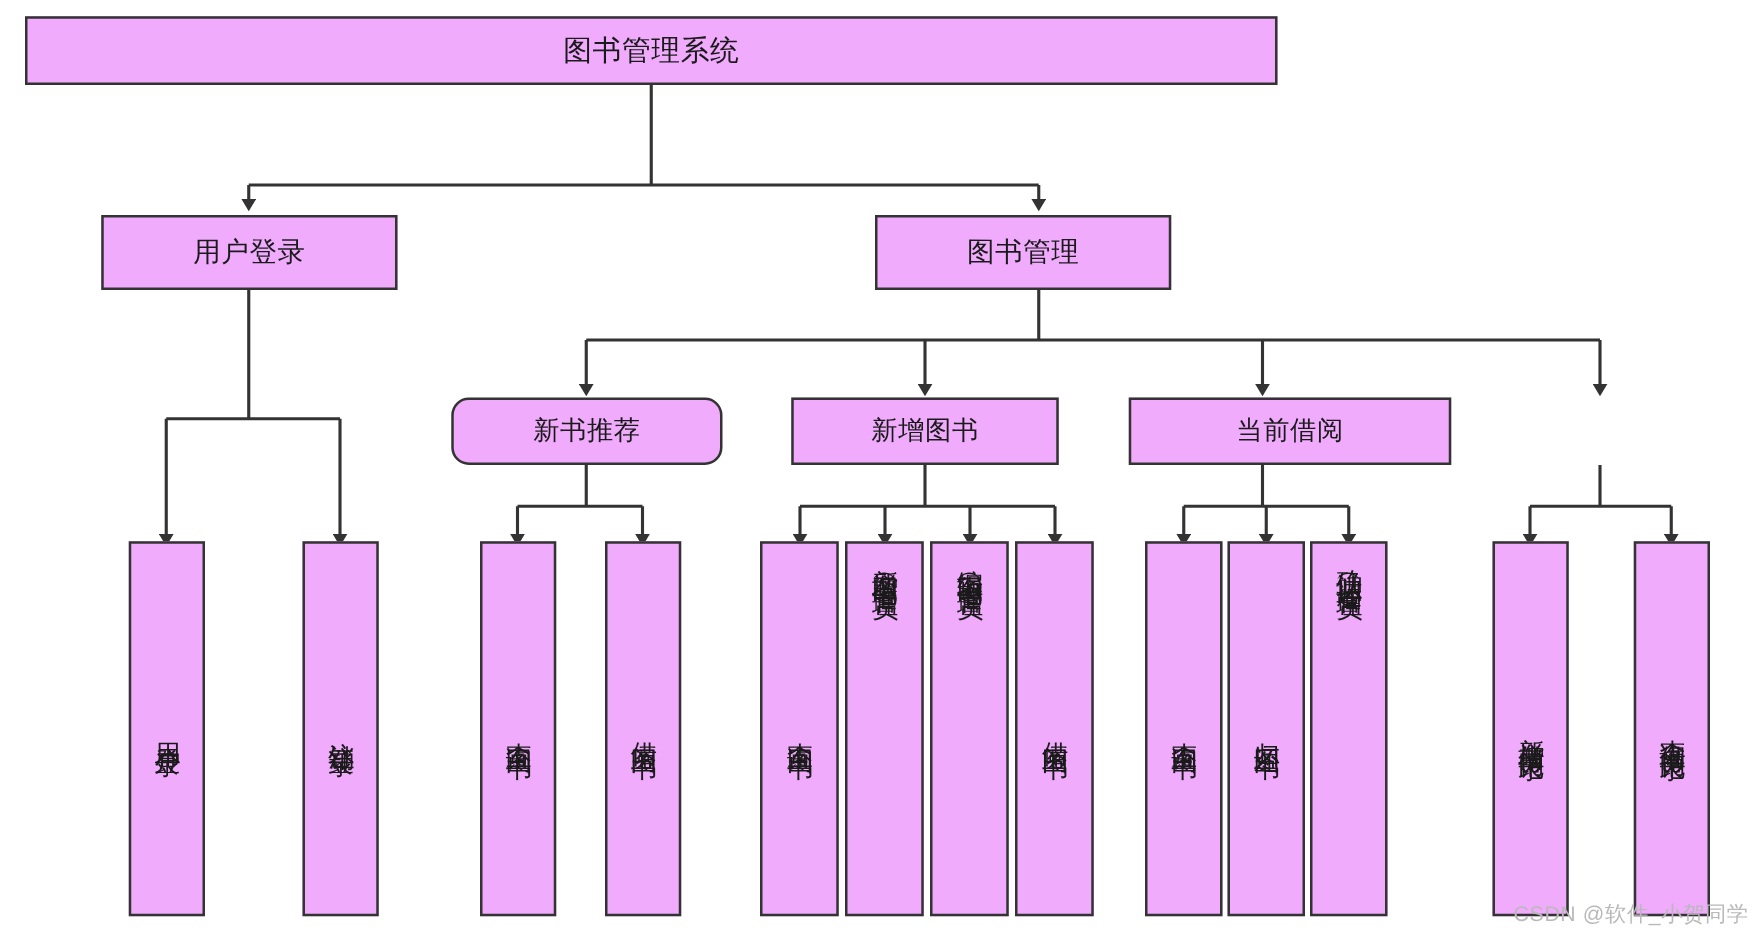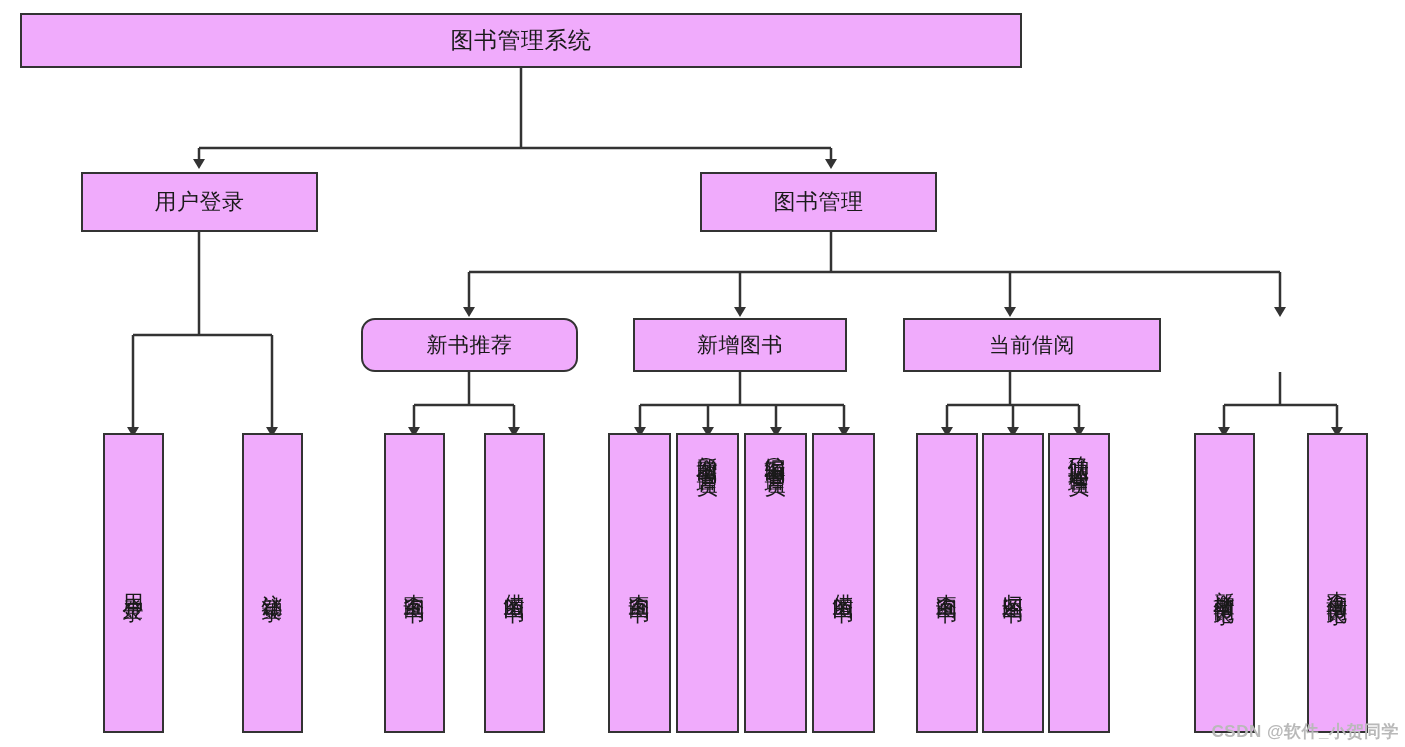--- a/index.html
+++ b/index.html
@@ -56,21 +56,20 @@
   .node.leaf.midtext { align-items: center; padding-top: 0; }
   #watermark {
     position: absolute;
     right: 6px;
     bottom: 4px;
     font-size: 17px;
     color: #b9b9b9;
     letter-spacing: 0.5px;
     z-index: 3;
     white-space: nowrap;
-    font-weight: bold;
   }
 </style>
 </head>
 <body>
 
 <div id="canvas">
 
   <svg id="wires" viewBox="0 0 1405 747">
     <defs>
       <marker id="arrow" markerWidth="10" markerHeight="12" refX="1" refY="6" orient="auto" markerUnits="userSpaceOnUse">

